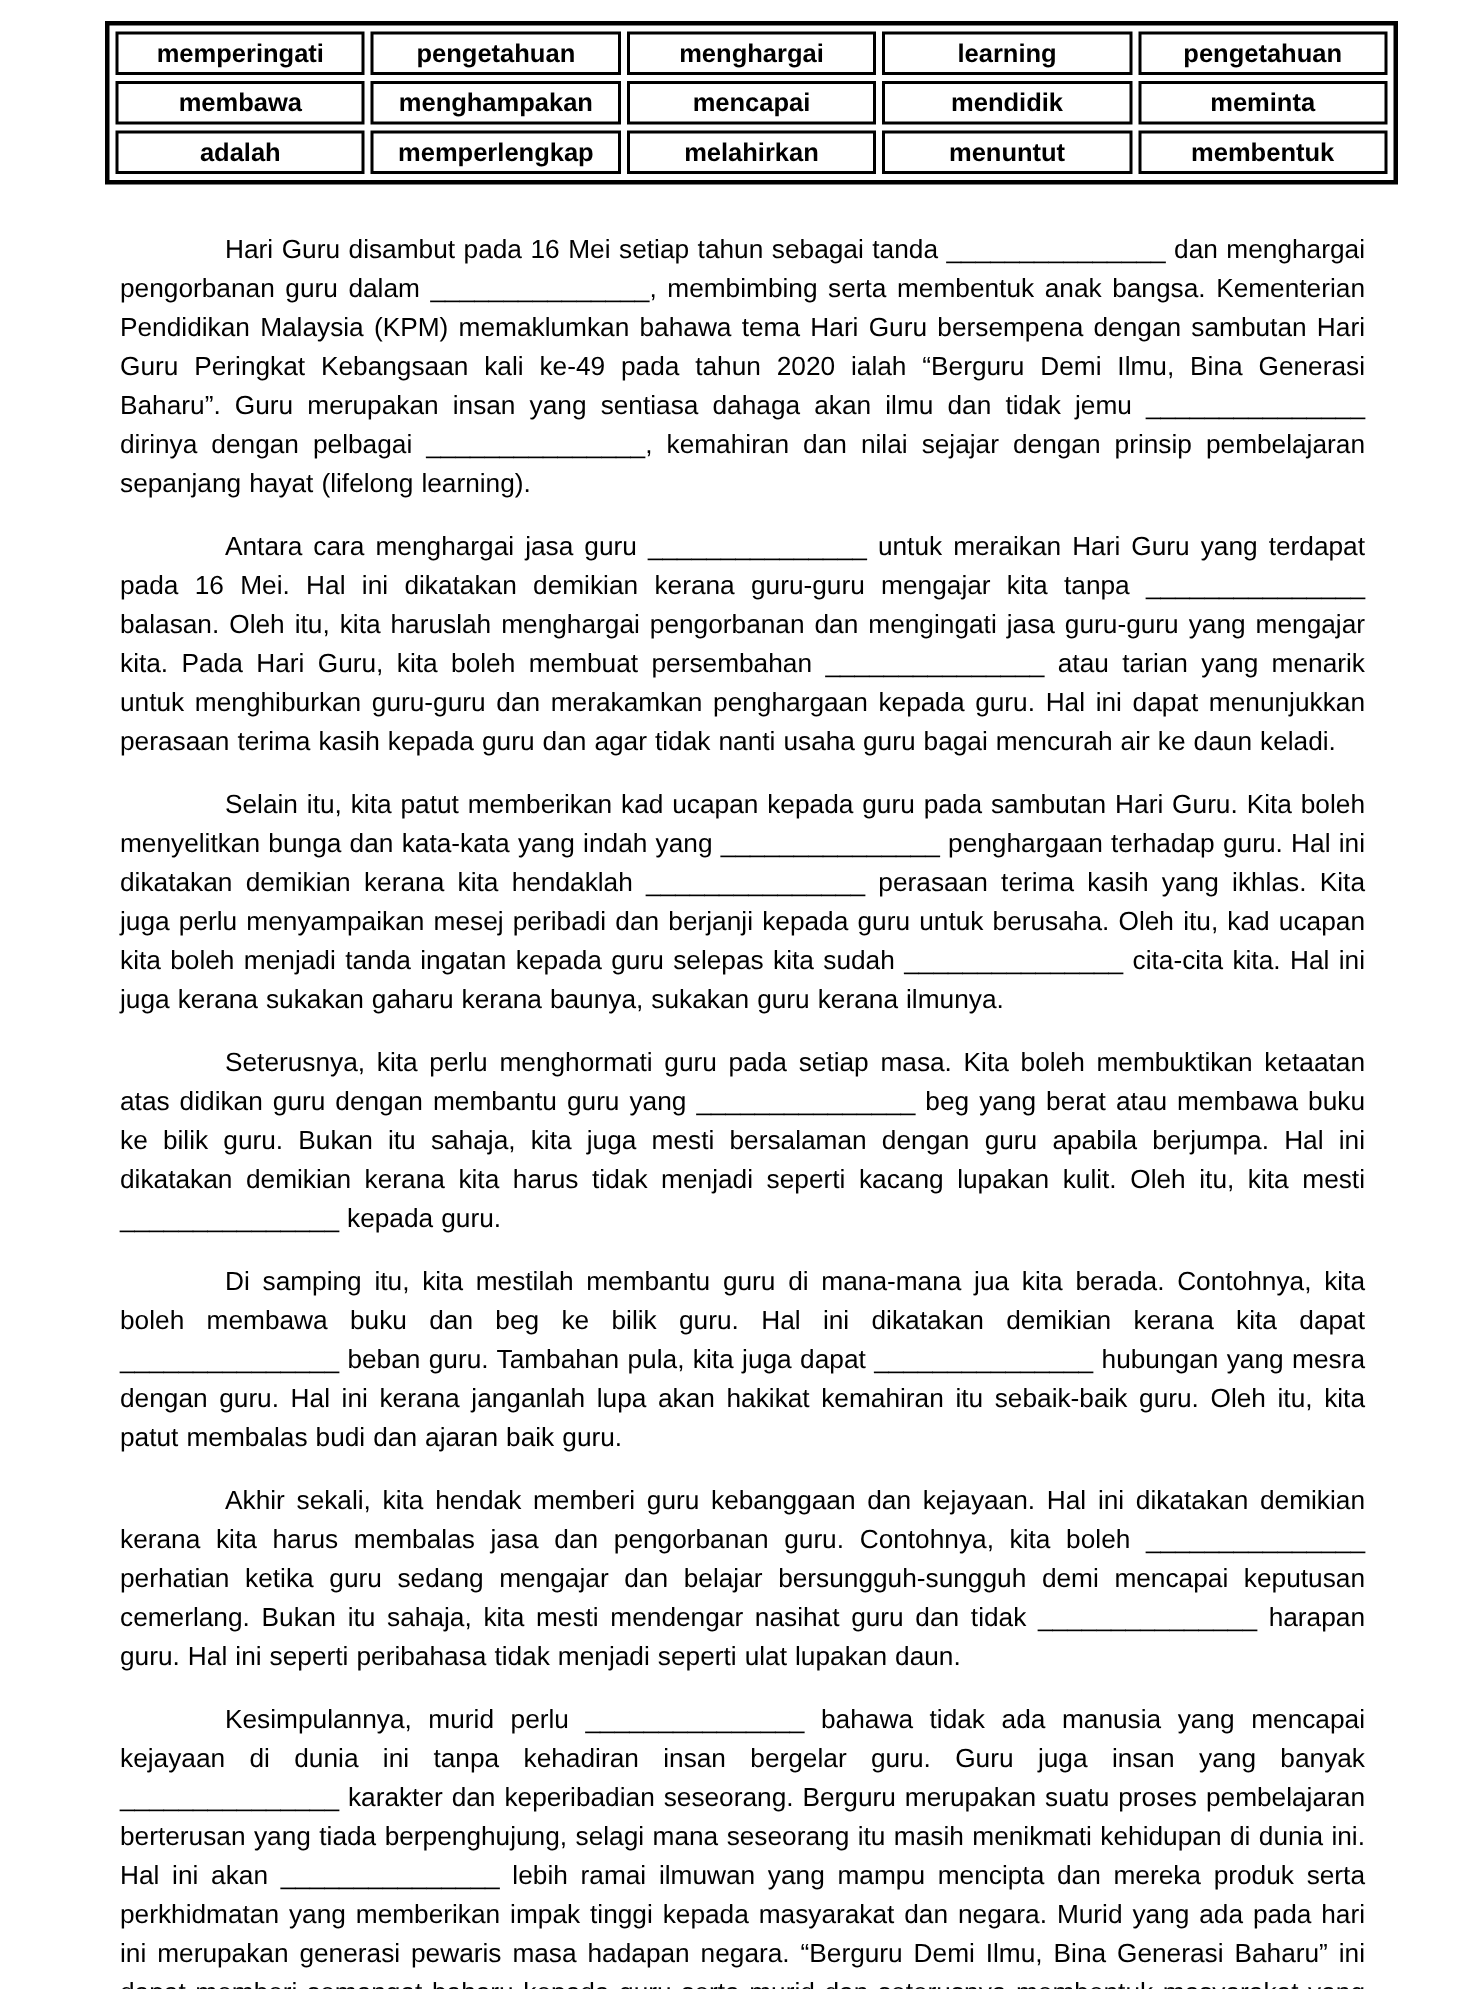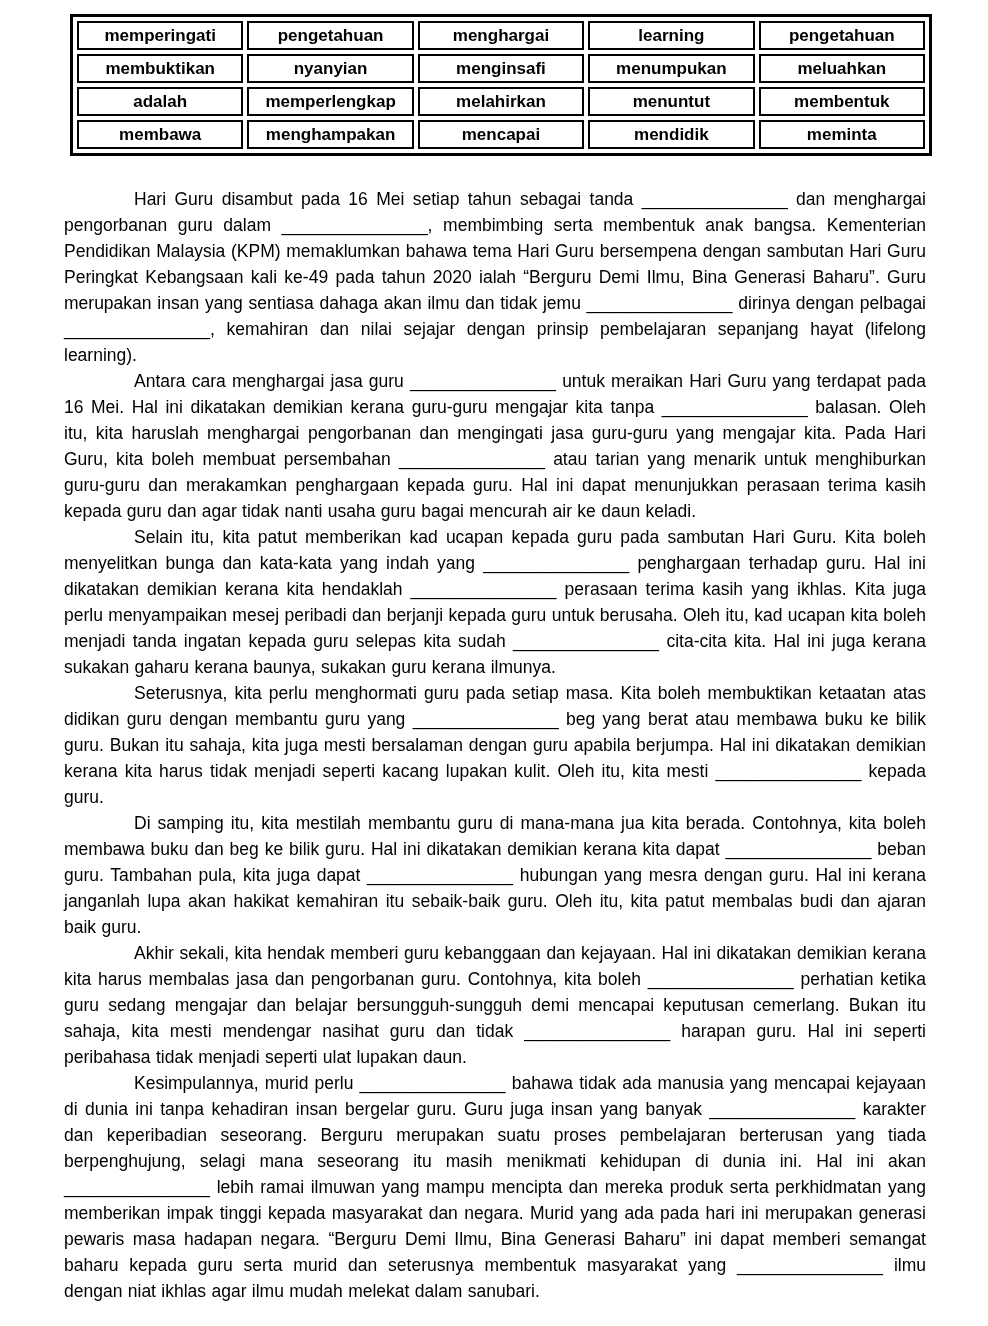--- a/index.html
+++ b/index.html
@@ -29,21 +29,21 @@
     text-align: center;
     vertical-align: middle;
     font-weight: bold;
     font-size: 17px;
     line-height: 21px;
     padding: 2px 4px;
     white-space: nowrap;
     overflow: hidden;
   }
   .essay p {
-    margin: 0;
+    margin: 16px;
     font-size: 17.5px;
     line-height: 26px;
     text-align: justify;
     text-indent: 70px;
     word-spacing: 0.5px;
   }
 </style>
 </head>
 <body>
 
@@ -52,39 +52,32 @@
   <table class="word-table">
     <tbody>
       <tr>
         <td>memperingati</td>
         <td>pengetahuan</td>
         <td>menghargai</td>
         <td>learning</td>
         <td>pengetahuan</td>
       </tr>
       <tr>
-        <td>membuktikan</td>
-        <td>nyanyian</td>
-        <td>menginsafi</td>
-        <td>menumpukan</td>
-        <td>meluahkan</td>
+        <td>membawa</td>
+        <td>menghampakan</td>
+        <td>mencapai</td>
+        <td>mendidik</td>
+        <td>meminta</td>
       </tr>
       <tr>
         <td>adalah</td>
         <td>memperlengkap</td>
         <td>melahirkan</td>
         <td>menuntut</td>
         <td>membentuk</td>
-      </tr>
-      <tr>
-        <td>membawa</td>
-        <td>menghampakan</td>
-        <td>mencapai</td>
-        <td>mendidik</td>
-        <td>meminta</td>
       </tr>
     </tbody>
   </table>
 
   <div class="essay">
     <p>Hari Guru disambut pada 16 Mei setiap tahun sebagai tanda _______________ dan menghargai pengorbanan guru dalam _______________, membimbing serta membentuk anak bangsa. Kementerian Pendidikan Malaysia (KPM) memaklumkan bahawa tema Hari Guru bersempena dengan sambutan Hari Guru Peringkat Kebangsaan kali ke-49 pada tahun 2020 ialah “Berguru Demi Ilmu, Bina Generasi Baharu”. Guru merupakan insan yang sentiasa dahaga akan ilmu dan tidak jemu _______________ dirinya dengan pelbagai _______________, kemahiran dan nilai sejajar dengan prinsip pembelajaran sepanjang hayat (lifelong learning).</p>
     <p>Antara cara menghargai jasa guru _______________ untuk meraikan Hari Guru yang terdapat pada 16 Mei. Hal ini dikatakan demikian kerana guru-guru mengajar kita tanpa _______________ balasan. Oleh itu, kita haruslah menghargai pengorbanan dan mengingati jasa guru-guru yang mengajar kita. Pada Hari Guru, kita boleh membuat persembahan _______________ atau tarian yang menarik untuk menghiburkan guru-guru dan merakamkan penghargaan kepada guru. Hal ini dapat menunjukkan perasaan terima kasih kepada guru dan agar tidak nanti usaha guru bagai mencurah air ke daun keladi.</p>
     <p>Selain itu, kita patut memberikan kad ucapan kepada guru pada sambutan Hari Guru. Kita boleh menyelitkan bunga dan kata-kata yang indah yang _______________ penghargaan terhadap guru. Hal ini dikatakan demikian kerana kita hendaklah _______________ perasaan terima kasih yang ikhlas. Kita juga perlu menyampaikan mesej peribadi dan berjanji kepada guru untuk berusaha. Oleh itu, kad ucapan kita boleh menjadi tanda ingatan kepada guru selepas kita sudah _______________ cita-cita kita. Hal ini juga kerana sukakan gaharu kerana baunya, sukakan guru kerana ilmunya.</p>
     <p>Seterusnya, kita perlu menghormati guru pada setiap masa. Kita boleh membuktikan ketaatan atas didikan guru dengan membantu guru yang _______________ beg yang berat atau membawa buku ke bilik guru. Bukan itu sahaja, kita juga mesti bersalaman dengan guru apabila berjumpa. Hal ini dikatakan demikian kerana kita harus tidak menjadi seperti kacang lupakan kulit. Oleh itu, kita mesti _______________ kepada guru.</p>
     <p>Di samping itu, kita mestilah membantu guru di mana-mana jua kita berada. Contohnya, kita boleh membawa buku dan beg ke bilik guru. Hal ini dikatakan demikian kerana kita dapat _______________ beban guru. Tambahan pula, kita juga dapat _______________ hubungan yang mesra dengan guru. Hal ini kerana janganlah lupa akan hakikat kemahiran itu sebaik-baik guru. Oleh itu, kita patut membalas budi dan ajaran baik guru.</p>

